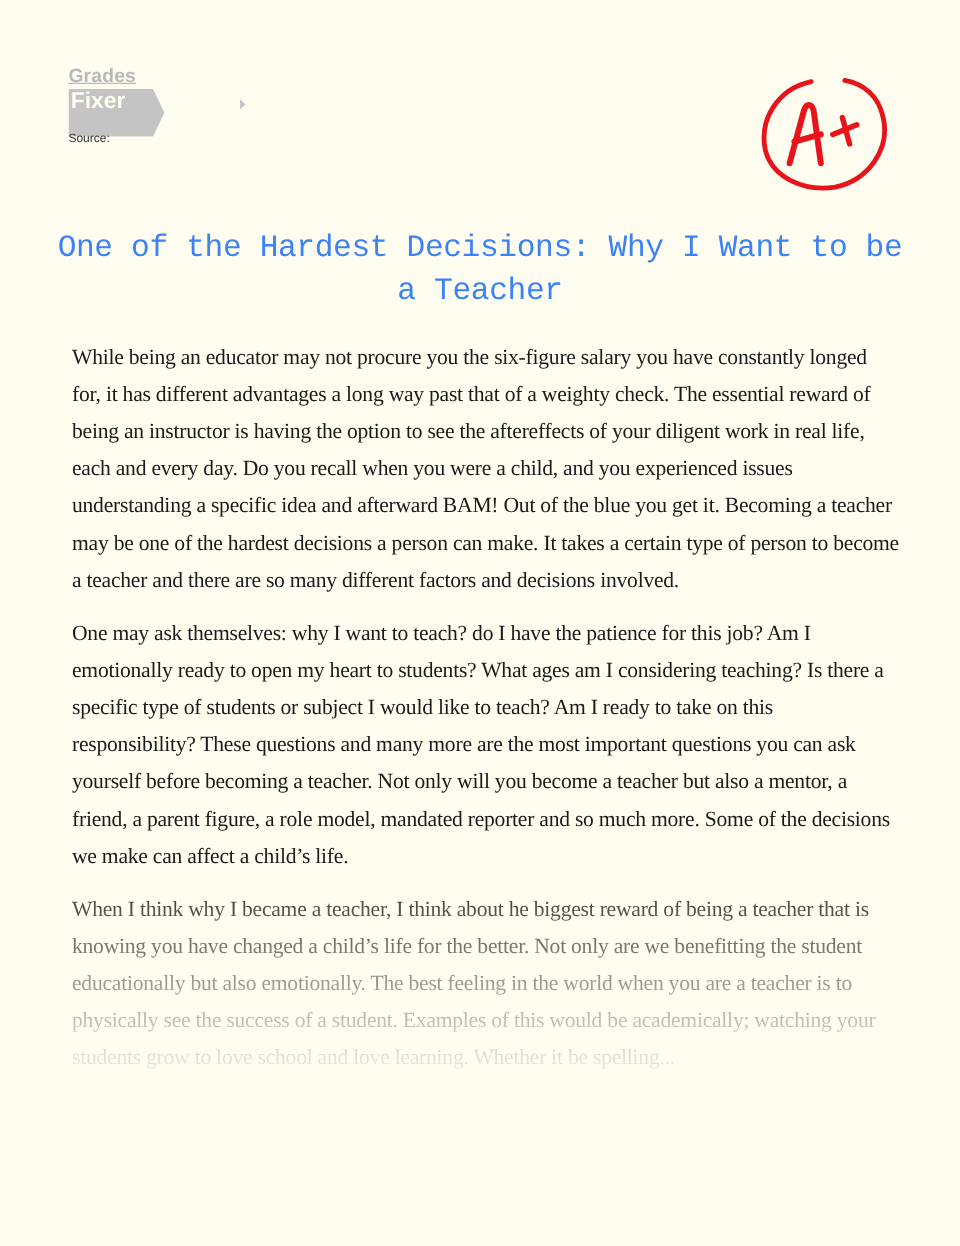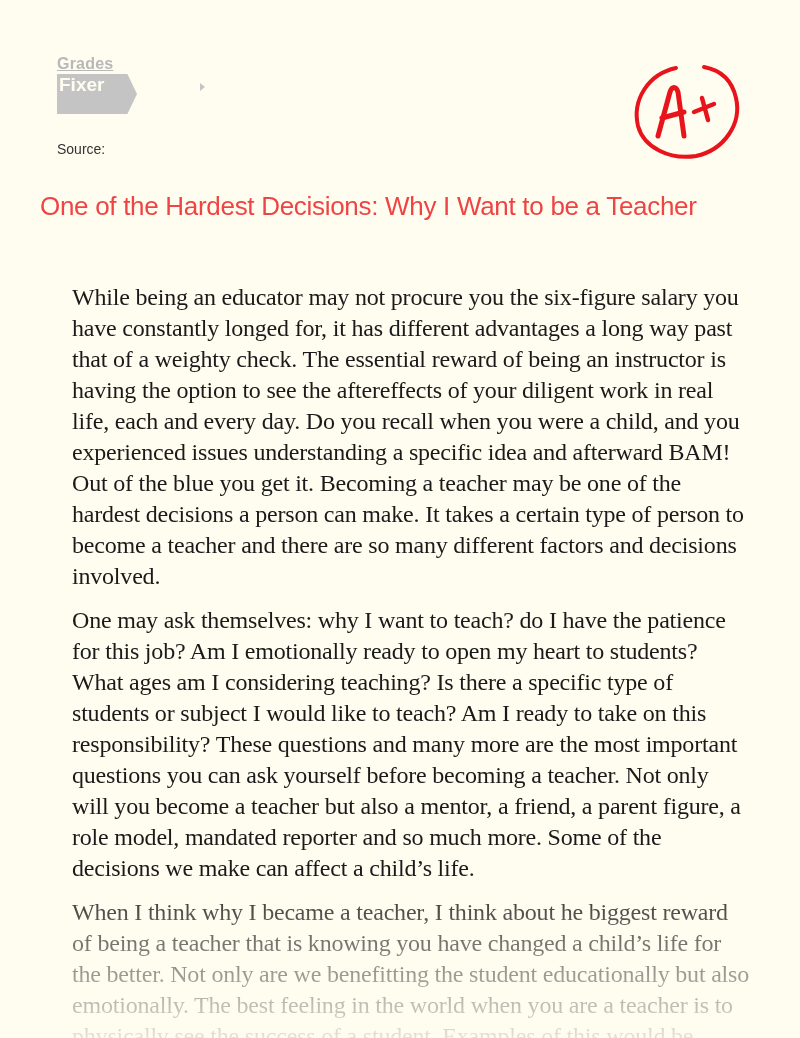--- a/index.html
+++ b/index.html
@@ -51,55 +51,55 @@
       top: 28px;
       width: 0;
       height: 0;
       border-top: 4px solid transparent;
       border-bottom: 4px solid transparent;
       border-left: 5px solid #c4c4c4;
     }
     .source {
       position: absolute;
       left: 57px;
-      top: 141px;
+      top: 110px;
       font-family: "Liberation Sans", "DejaVu Sans", sans-serif;
-      font-size: 14px;
+      font-size: 10px;
       color: #333;
     }
     .grade-badge {
       position: absolute;
       left: 628px;
       top: 62px;
       width: 118px;
       height: 100px;
     }
     .title {
       position: absolute;
       left: 40px;
       top: 188px;
       width: 720px;
-      text-align: left;
-      font-family: Liberation Sans, sans-serif;
+      text-align: center;
+      font-family: Liberation Mono, monospace;
       font-size: 26px;
       line-height: 36px;
-      color: #ef4444;
+      color: #3b82f6;
       margin: 0;
       font-weight: normal;
       letter-spacing: -0.3px;
     }
     .content {
       position: absolute;
       left: 60px;
       top: 282px;
       width: 690px;
     }
     .para {
-      margin: 0 0 13px 12px;
-      font-size: 24px;
+      margin: 0 0 13px 0;
+      font-size: 18px;
       line-height: 31px;
       color: #1a1a1a;
       letter-spacing: -0.2px;
     }
     .fade-para {
       -webkit-mask-image: linear-gradient(to bottom, rgba(0,0,0,0.85) 0%, rgba(0,0,0,0.45) 40%, rgba(0,0,0,0.12) 75%, rgba(0,0,0,0.02) 100%);
       mask-image: linear-gradient(to bottom, rgba(0,0,0,0.85) 0%, rgba(0,0,0,0.45) 40%, rgba(0,0,0,0.12) 75%, rgba(0,0,0,0.02) 100%);
       height: 186px;
       overflow: hidden;
     }

